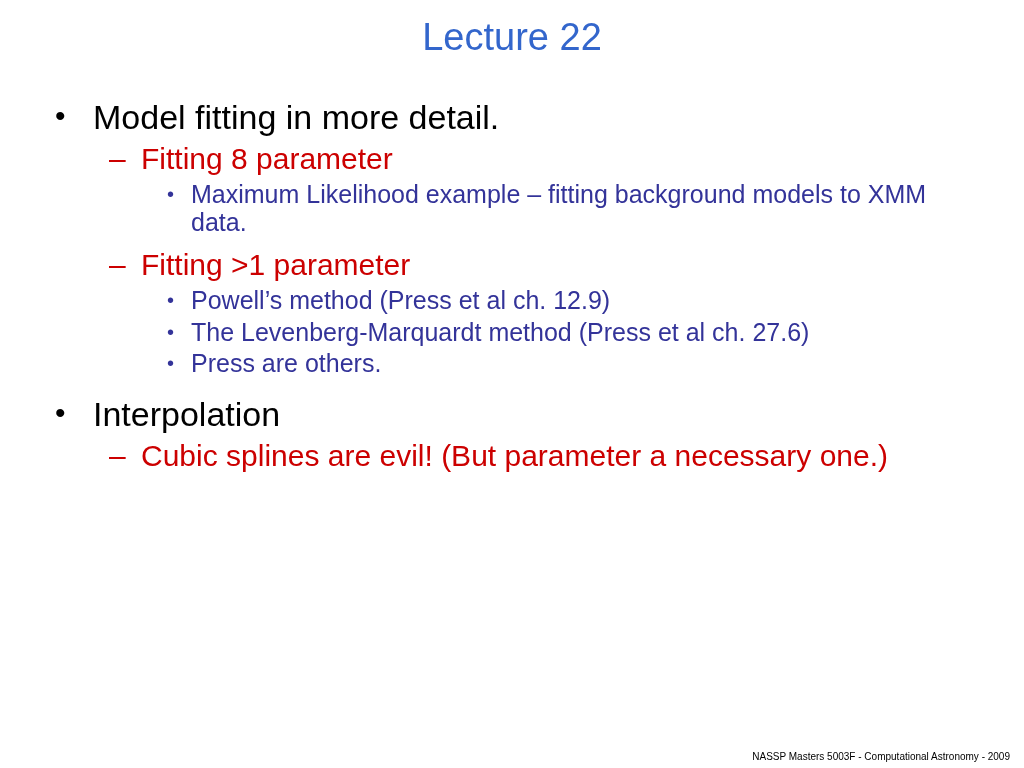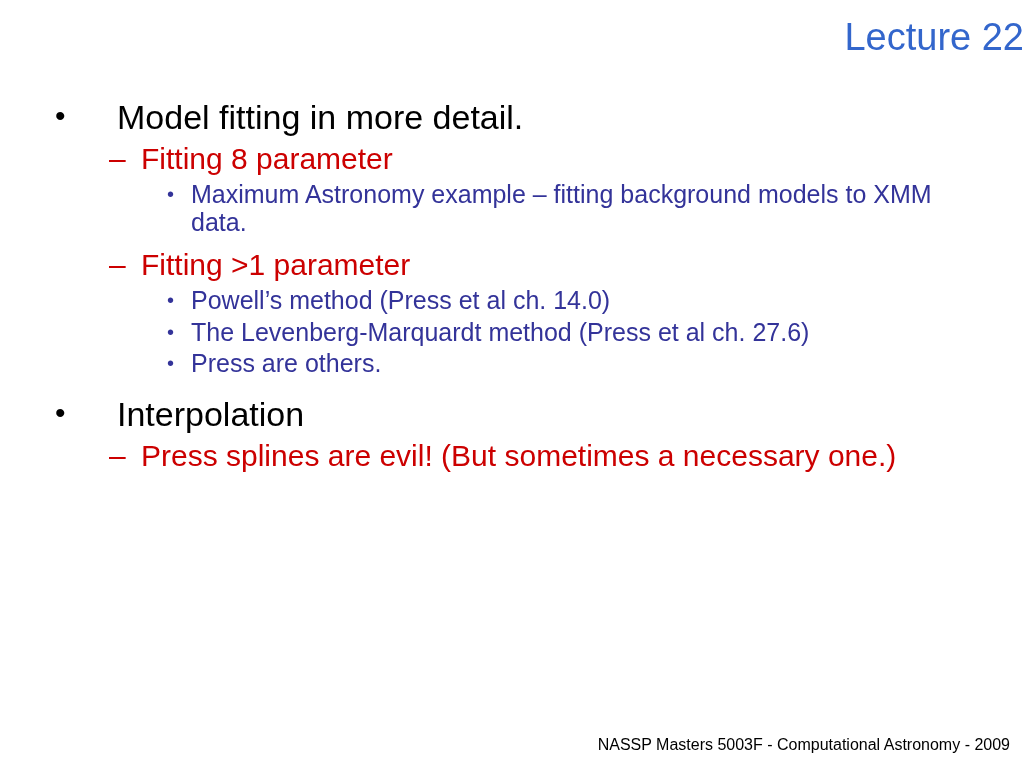--- a/index.html
+++ b/index.html
@@ -15,21 +15,21 @@
     position: relative;
     overflow: hidden;
   }
   .slide {
     position: relative;
     width: 1024px;
     height: 768px;
     box-sizing: border-box;
   }
   .slide-title {
-    text-align: right;
+    text-align: center;
     color: #3366cc;
     font-size: 38px;
     font-weight: normal;
     line-height: 1;
     padding-top: 18px;
     letter-spacing: 0px;
   }
   .body {
     margin-top: 42px;
     padding-left: 55px;
@@ -46,21 +46,20 @@
     margin-bottom: 6px;
   }
   .l1 .marker {
     width: 38px;
     flex: 0 0 38px;
     font-size: 30px;
     line-height: 1.2;
   }
   .l1 .text {
     flex: 1;
-    margin-left: 24px;
   }
 
   
   .l2 {
     display: flex;
     align-items: flex-start;
     font-size: 30px;
     color: #cc0000;
     line-height: 1.12;
     margin-left: 54px;
@@ -93,22 +92,22 @@
   .l3 .text {
     flex: 1;
   }
 
   .gap-small { height: 8px; }
   .gap-med { height: 14px; }
 
   .footer {
     position: absolute;
     right: 14px;
-    bottom: 14px;
-    font-size: 16px;
+    bottom: 6px;
+    font-size: 10px;
     color: #000000;
     font-family: "Liberation Sans", sans-serif;
   }
 </style>
 </head>
 <body>
 
 <div class="slide">
 
   <div class="slide-title">Lecture 22</div>
@@ -120,33 +119,33 @@
       <span class="text">Model fitting in more detail.</span>
     </div>
 
     <div class="l2">
       <span class="marker">–</span>
       <span class="text">Fitting 8 parameter</span>
     </div>
 
     <div class="l3">
       <span class="marker">•</span>
-      <span class="text">Maximum Astronomy example – fitting background models to XMM data.</span>
+      <span class="text">Maximum Likelihood example – fitting background models to XMM data.</span>
     </div>
 
     <div class="gap-small"></div>
 
     <div class="l2">
       <span class="marker">–</span>
       <span class="text">Fitting &gt;1 parameter</span>
     </div>
 
     <div class="l3">
       <span class="marker">•</span>
-      <span class="text">Powell’s method (Press et al ch. 14.0)</span>
+      <span class="text">Powell’s method (Press et al ch. 12.9)</span>
     </div>
 
     <div class="l3">
       <span class="marker">•</span>
       <span class="text">The Levenberg-Marquardt method (Press et al ch. 27.6)</span>
     </div>
 
     <div class="l3">
       <span class="marker">•</span>
       <span class="text">Press are others.</span>
@@ -154,20 +153,20 @@
 
     <div class="gap-med"></div>
 
     <div class="l1">
       <span class="marker">•</span>
       <span class="text">Interpolation</span>
     </div>
 
     <div class="l2">
       <span class="marker">–</span>
-      <span class="text">Press splines are evil! (But sometimes a necessary one.)</span>
+      <span class="text">Cubic splines are evil! (But parameter a necessary one.)</span>
     </div>
 
   </div>
 
   <div class="footer">NASSP Masters 5003F - Computational Astronomy - 2009</div>
 
 </div>
 
 </body></html>

